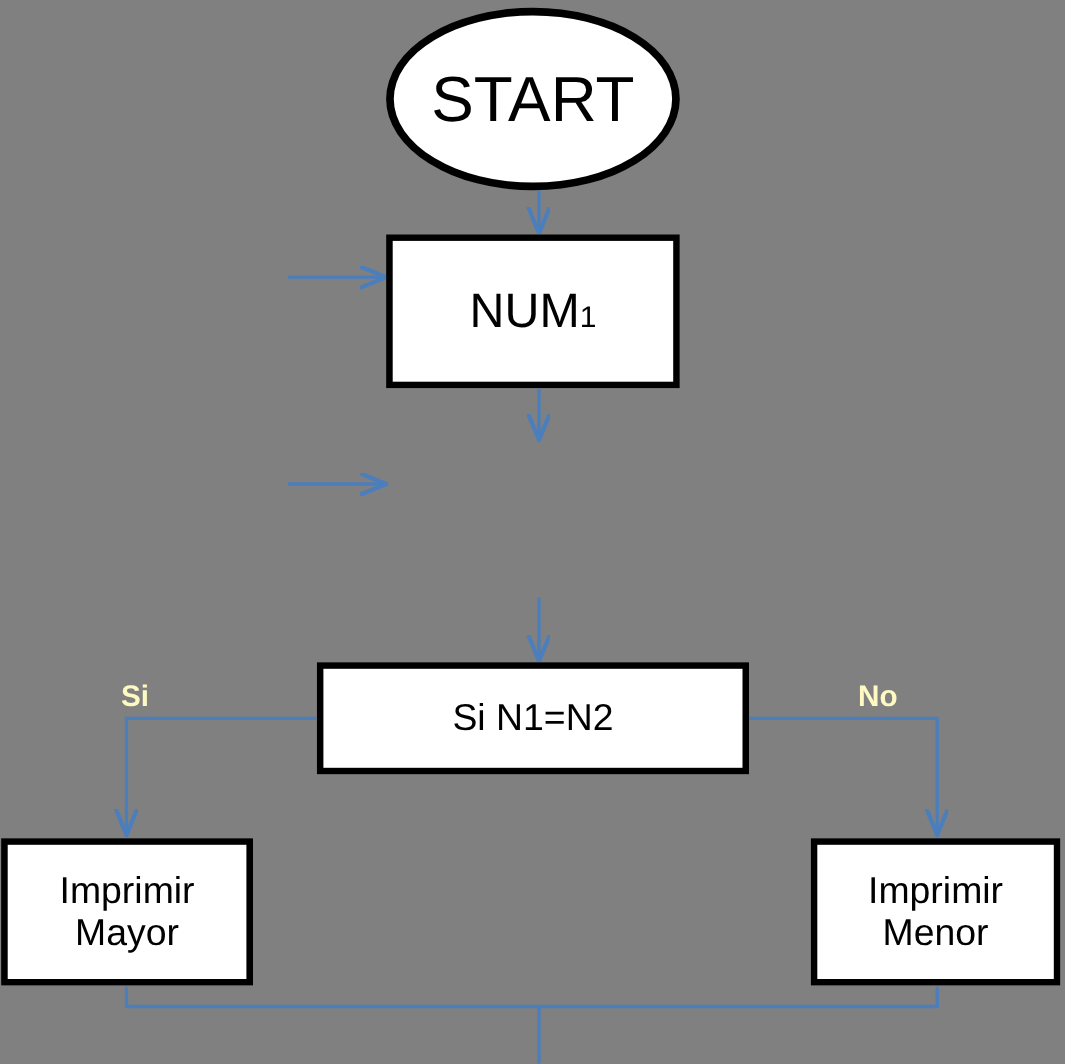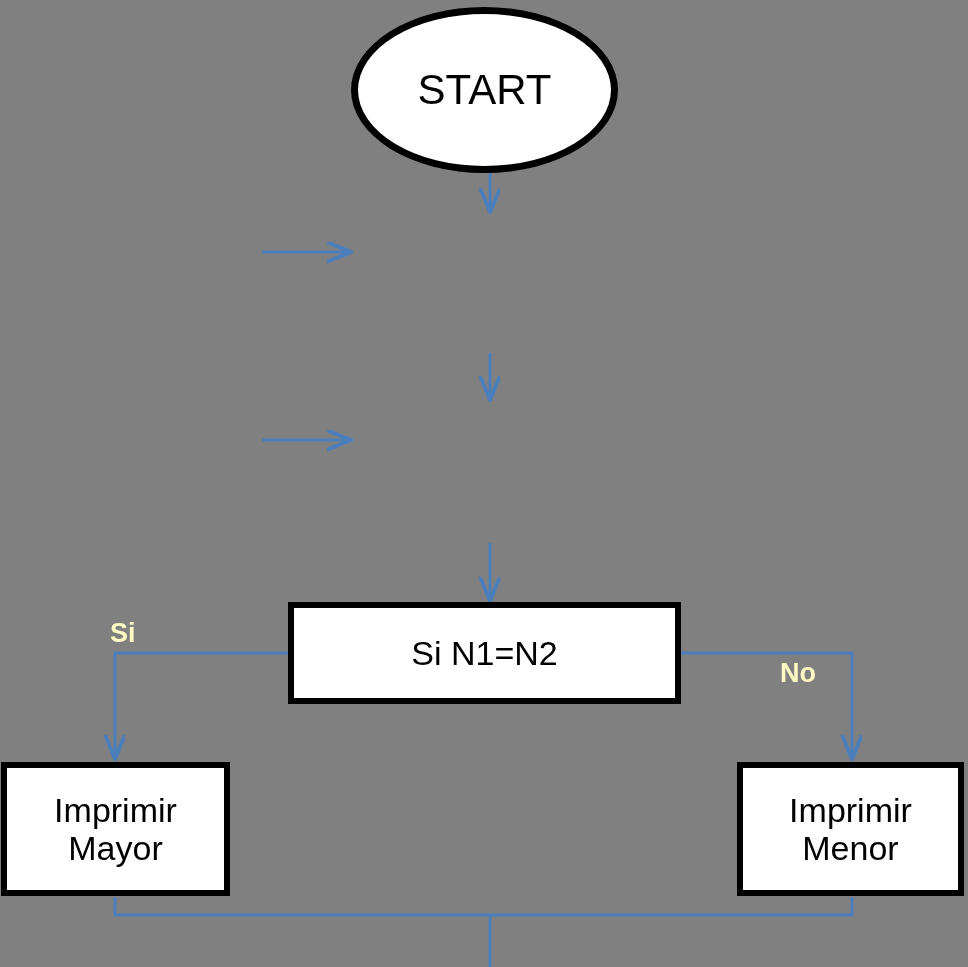--- a/index.html
+++ b/index.html
@@ -43,38 +43,38 @@
     background: #ffffff;
     border: 7px solid #000000;
     border-radius: 50%;
     box-sizing: border-box;
     display: flex;
     align-items: center;
     justify-content: center;
     text-align: center;
     color: #000000;
   }
-  #node-start       { left: 351px; top: 7px;   width: 267px; height: 166px; font-size: 42px; }
+  #node-start       { left: 351px; top: 7px;   width: 267px; height: 166px; font-size: 58px; }
   #node-num1        { left: 351px; top: 213px; width: 267px; height: 140px; font-size: 44px; }
   #node-num2        { left: 351px; top: 401px; width: 267px; height: 142px; font-size: 44px; }
   #node-decision    { left: 288px; top: 602px; width: 393px; height: 102px; font-size: 34px; }
   #node-print-mayor { left: 1px;   top: 762px; width: 229px; height: 134px; font-size: 34px; }
   #node-print-menor { left: 737px; top: 762px; width: 227px; height: 134px; font-size: 34px; }
 
   .num-sub { font-size: 0.62em; }
 
   .edge-label {
     position: absolute;
     color: #fef9c3;
     font-size: 27px;
     font-weight: bold;
     letter-spacing: 0px;
   }
   #label-si { left: 110px; top: 618px; }
-  #label-no { left: 780px; top: 618px; margin-top: 40px; }
+  #label-no { left: 780px; top: 618px; }
 </style>
 </head>
 <body>
 
 <div id="canvas">
 
   <svg id="flow-svg" viewBox="0 0 968 967" xmlns="http://www.w3.org/2000/svg">
     <defs>
       <marker id="arrowhead" markerWidth="10" markerHeight="10" refX="7.6" refY="3.4" orient="auto" markerUnits="strokeWidth">
         <path d="M0.4,0.3 L8,3.4 L0.4,6.5" fill="none" stroke="#4A7EBC" stroke-width="1.25" stroke-linecap="round" stroke-linejoin="round"></path>
@@ -102,20 +102,23 @@
       <path d="M852,897 L852,915 L490,915"></path>
 
       <line x1="490" y1="915" x2="490" y2="967"></line>
     </g>
   </svg>
 
   <div class="node-oval" id="node-start">
     <span>START</span>
   </div>
 
+  <div class="node" id="node-num1">
+    <span><span>NUM</span><span class="num-sub">1</span></span>
+  </div>
 
 
   <div class="node" id="node-decision">
     <span>Si N1=N2</span>
   </div>
 
   <div class="node" id="node-print-mayor">
     <span>Imprimir
 Mayor</span>
   </div>

